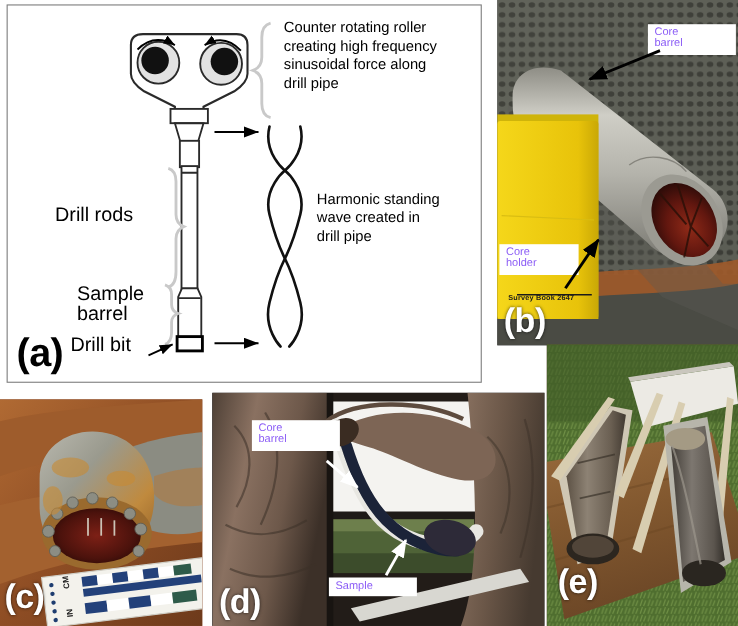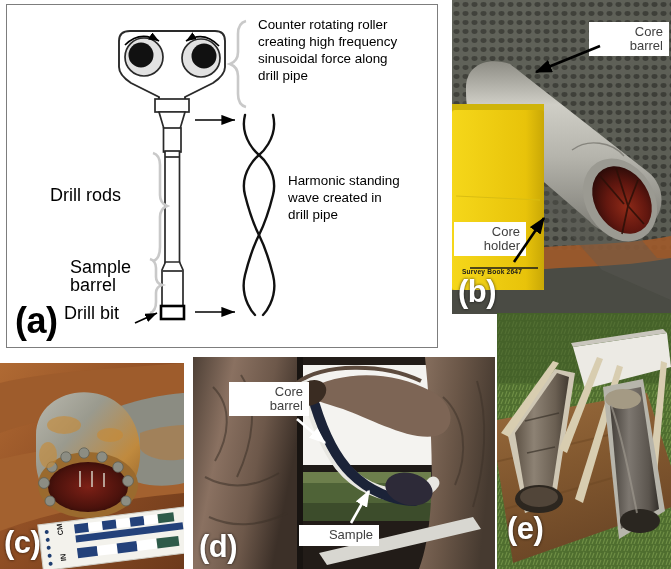--- a/index.html
+++ b/index.html
@@ -20,23 +20,23 @@
   .dtext-lbl{font-size:18px;fill:#000;font-family:"Liberation Sans","DejaVu Sans",sans-serif;}
 
   
   #panel-b{left:452px;top:0px;width:219px;height:314px;background:#55585a;}
   #panel-c{left:0px;top:363px;width:184px;height:206px;background:#8a4a2a;}
   #panel-d{left:193px;top:357px;width:302px;height:212px;background:#2a2320;}
   #panel-e{left:497px;top:313px;width:174px;height:256px;background:#5a4a32;}
 
   .ph{position:absolute;left:0;top:0;width:100%;height:100%;}
 
-  .callout{position:absolute;background:#fff;color:#404040;
-           font-size:13px;line-height:1.04;padding:3px 6px 4px 6px;
-           text-align:right;white-space:pre-line;}
+  .callout{position:absolute;background:#fff;color:#8b5cf6;
+           font-size:10px;line-height:1.04;padding:3px 6px 4px 6px;
+           text-align:left;white-space:pre-line;}
 
   .arrowsvg{position:absolute;left:0;top:0;width:100%;height:100%;
             pointer-events:none;}
 </style>
 </head>
 <body>
 
 <div id="root">
 
   <div class="panel" id="panel-a">

